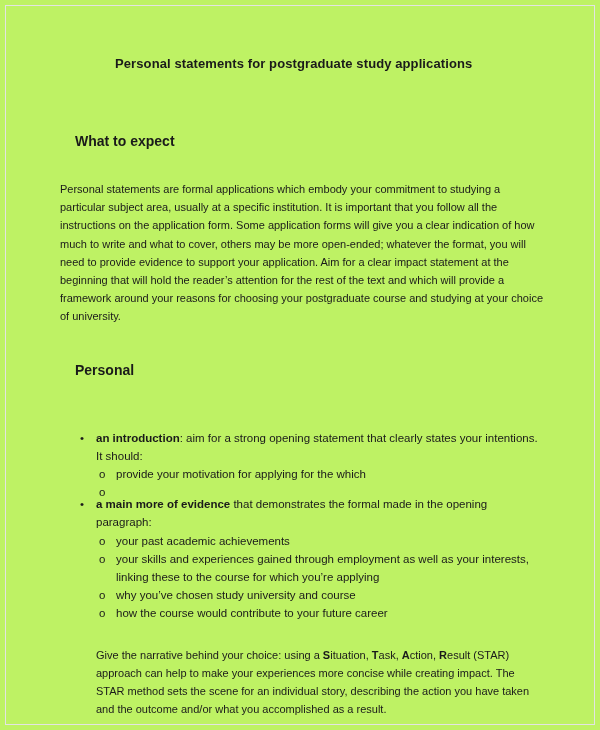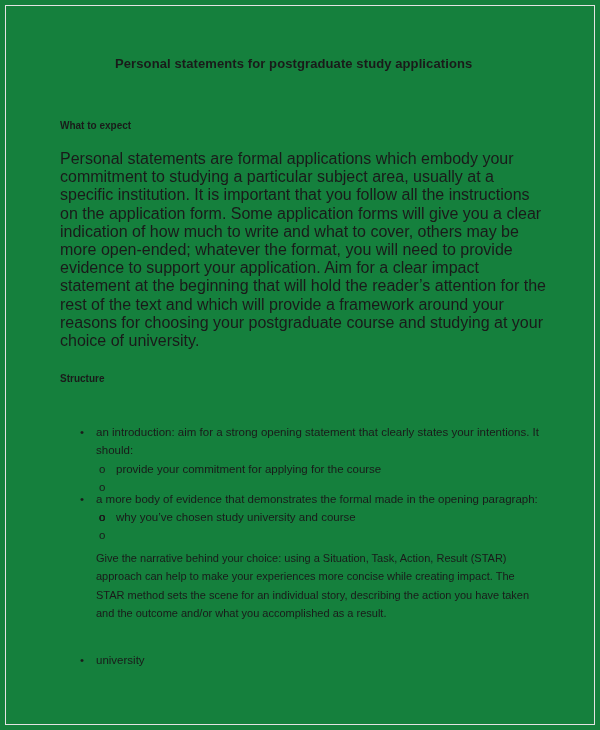--- a/index.html
+++ b/index.html
@@ -11,21 +11,21 @@
   body {
     font-family: "Liberation Sans", sans-serif;
     color: #1a1a1a;
   }
 
   #page {
     position: relative;
     width: 600px;
     height: 730px;
     box-sizing: border-box;
-    background: #15803d;
+    background: #bef264;
     overflow: hidden;
   }
 
   
   #page-frame {
     position: absolute;
     left: 5px;
     top: 5px;
     right: 5px;
     bottom: 5px;
@@ -43,28 +43,28 @@
   .doc-title {
     font-size: 13px;
     font-weight: bold;
     line-height: 16px;
     letter-spacing: 0.1px;
     margin: 0 0 0 55px;
     white-space: nowrap;
   }
 
   .heading {
-    font-size: 10px;
+    font-size: 14px;
     font-weight: bold;
     line-height: 14px;
-    margin: 0;
+    margin: 15px;
   }
 
   .para {
-    font-size: 16px;
+    font-size: 11px;
     line-height: 18.2px;
     margin: 0;
     text-align: left;
   }
 
   
   .sp-title-head { height: 47px; }
   .sp-head-para  { height: 17px; }
   .sp-para-head  { height: 22px; }
   .sp-head-para2 { height: 20px; }
@@ -105,21 +105,21 @@
     line-height: 18.2px;
   }
   ul.lvl2 > li > .marker2 {
     position: absolute;
     left: 3px;
     top: 0;
     font-size: 11.5px;
     line-height: 18.2px;
   }
 
-  .lead { font-weight: normal; text-align: center; }
+  .lead { font-weight: bold; text-align: center; }
 
   
   .indented-para {
     margin-left: 36px;
     font-size: 11px;
     line-height: 18.2px;
   }
 </style>
 </head>
 <body>
@@ -135,61 +135,64 @@
     <div class="sp-title-head"></div>
 
     <h2 class="heading">What to expect</h2>
 
     <div class="sp-head-para"></div>
 
     <p class="para">Personal statements are formal applications which embody your commitment to studying a particular subject area, usually at a specific institution. It is important that you follow all the instructions on the application form.  Some application forms will give you a clear indication of how much to write and what to cover, others may be more open-ended; whatever the format, you will need to provide evidence to support your application.  Aim for a clear impact statement at the beginning that will hold the reader’s attention for the rest of the text and which will provide a framework around your reasons for choosing your postgraduate course and studying at your choice of university.</p>
 
     <div class="sp-para-head"></div>
 
-    <h2 class="heading">Structure</h2>
+    <h2 class="heading">Personal</h2>
 
     <div class="sp-head-para2"></div>
 
 
     <div class="sp-para-list"></div>
 
     <ul class="lvl1">
 
       <li>
         <span class="marker1">•</span>
         <span><span class="lead">an introduction</span><span>: aim for a strong opening statement that clearly states your intentions.  It should:</span></span>
         <ul class="lvl2">
           <li>
             <span class="marker2">o</span>
-            <span>provide your commitment for applying for the course</span>
+            <span>provide your motivation for applying for the which</span>
           </li>
           <li>
             <span class="marker2">o</span>
           </li>
         </ul>
       </li>
 
       <li class="sp-bullet-gap" style="padding:0;list-style:none;"></li>
 
       <li>
         <span class="marker1">•</span>
-        <span><span class="lead">a more body of evidence</span><span> that demonstrates the formal made in the opening paragraph:</span></span>
+        <span><span class="lead">a main more of evidence</span><span> that demonstrates the formal made in the opening paragraph:</span></span>
         <ul class="lvl2">
           <li>
             <span class="marker2">o</span>
-          </li>
-          <li>
-            <span class="marker2">o</span>
+            <span>your past academic achievements</span>
+          </li>
+          <li>
+            <span class="marker2">o</span>
+            <span>your skills and experiences gained through employment as well as your interests, linking these to the course for which you’re applying</span>
           </li>
           <li>
             <span class="marker2">o</span>
             <span>why you’ve chosen study university and course</span>
           </li>
           <li>
             <span class="marker2">o</span>
+            <span>how the course would contribute to your future career</span>
           </li>
         </ul>
       </li>
     </ul>
 
     <div class="sp-list-para"></div>
 
     <p class="indented-para"><span>Give the narrative behind your choice: using a </span><span class="lead">S</span><span>ituation, </span><span class="lead">T</span><span>ask, </span><span class="lead">A</span><span>ction, </span><span class="lead">R</span><span>esult (STAR) approach can help to make your experiences more concise while creating impact.  The STAR method sets the scene for an individual story, describing the action you have taken and the outcome and/or what you accomplished as a result.</span></p>
 
     <div class="sp-para-last"></div>

